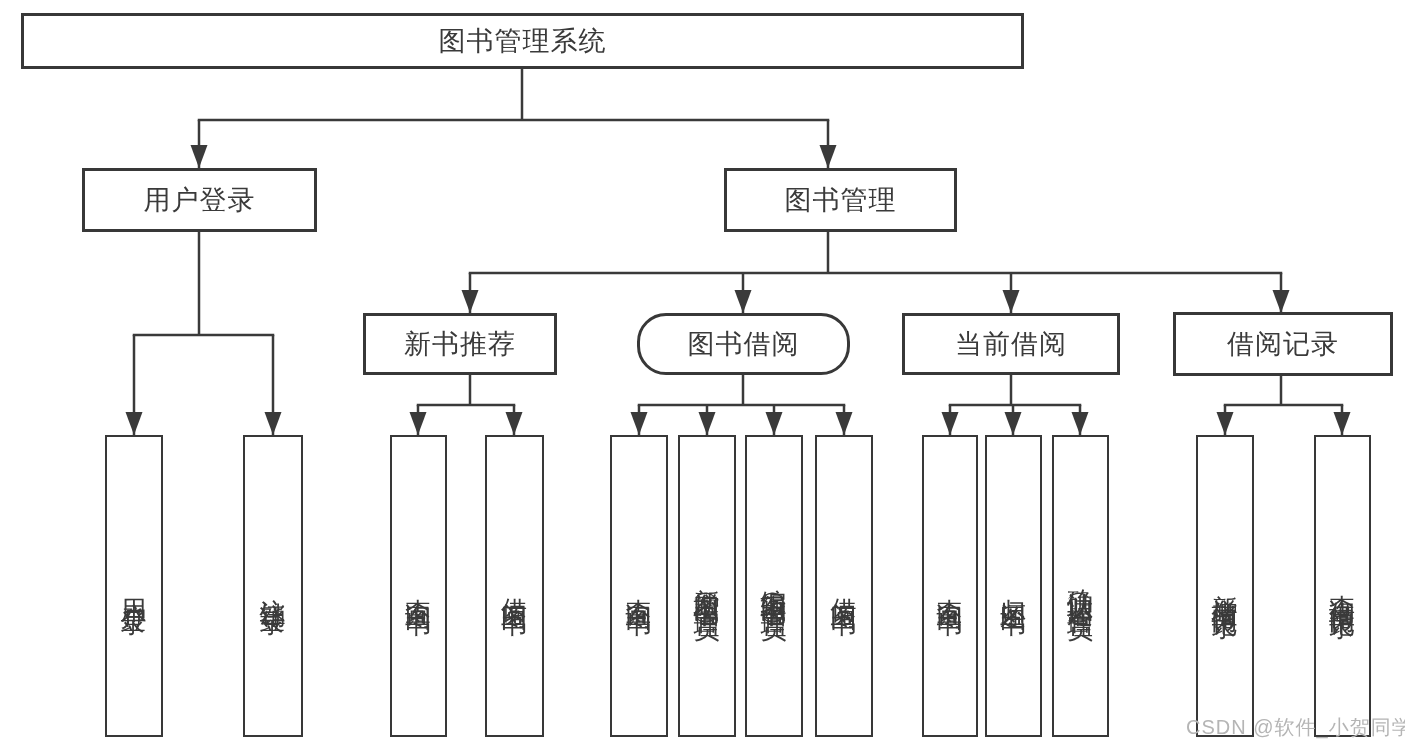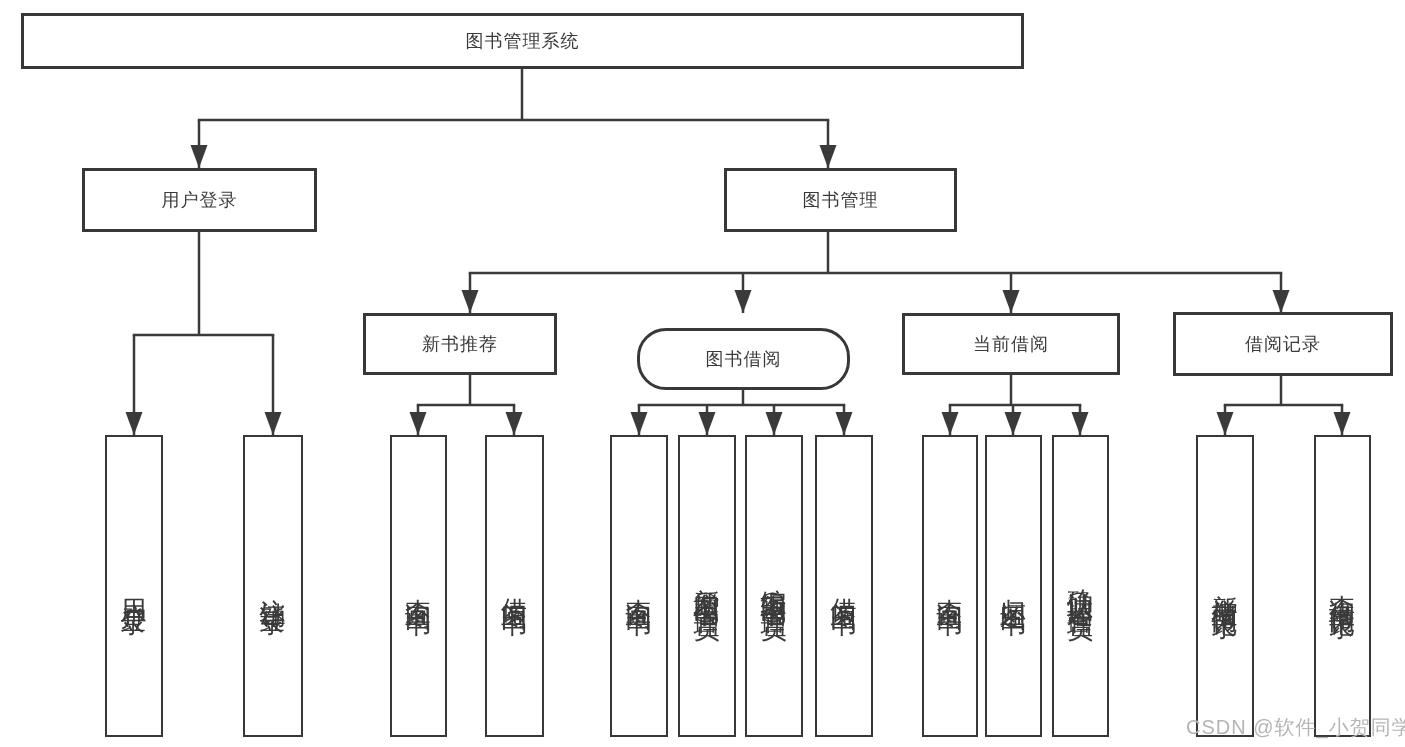--- a/index.html
+++ b/index.html
@@ -14,21 +14,21 @@
   svg.connectors { position: absolute; left: 0; top: 0; }
   .box {
     position: absolute;
     background: #ffffff;
     border: 3px solid #383838;
     box-sizing: border-box;
     display: flex;
     align-items: center;
     justify-content: center;
     color: #3a3a3a;
-    font-size: 18px;
+    font-size: 27px;
     letter-spacing: 1px;
     text-align: center;
     white-space: nowrap;
   }
   .leaf {
     border-width: 2.5px;
     writing-mode: vertical-lr;
     font-size: 26px;
     letter-spacing: 4px;
     white-space: normal;
@@ -97,21 +97,21 @@
       <line x1="1342" y1="405" x2="1342" y2="435" marker-end="url(#ah)"></line>
     </g>
   </svg>
 
   <div class="box" style="left:21px;top:13px;width:1003px;height:56px;">图书管理系统</div>
 
   <div class="box" style="left:82px;top:168px;width:235px;height:64px;">用户登录</div>
   <div class="box" style="left:712px;top:168px;width:233px;height:64px;margin-left:12px;">图书管理</div>
 
   <div class="box" style="left:363px;top:313px;width:194px;height:62px;">新书推荐</div>
-  <div class="box" style="left:637px;top:328px;width:213px;height:62px;border-radius:29px;">图书借阅</div>
+  <div class="box" style="left:637px;top:313px;width:213px;height:62px;border-radius:29px;">图书借阅</div>
   <div class="box" style="left:902px;top:313px;width:218px;height:62px;">当前借阅</div>
   <div class="box" style="left:1173px;top:312px;width:220px;height:64px;font-family:Liberation Mono, monospace;">借阅记录</div>
 
   <div class="box leaf" style="left:105px;top:435px;width:58px;height:302px;">用户登录</div>
   <div class="box leaf" style="left:243px;top:435px;width:60px;height:302px;">注销登录</div>
 
   <div class="box leaf" style="left:390px;top:435px;width:57px;height:302px;">查询图书</div>
   <div class="box leaf" style="left:485px;top:435px;width:59px;height:302px;">借阅图书</div>
 
   <div class="box leaf" style="left:610px;top:435px;width:58px;height:302px;">查询图书</div>

